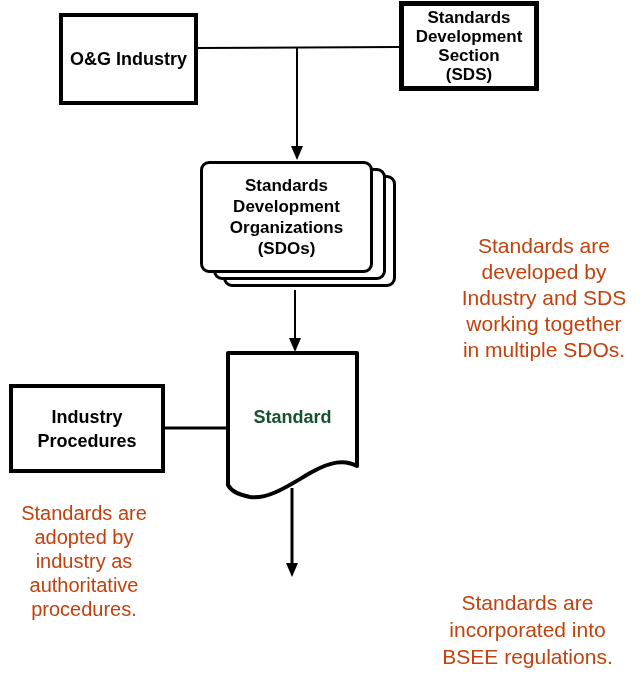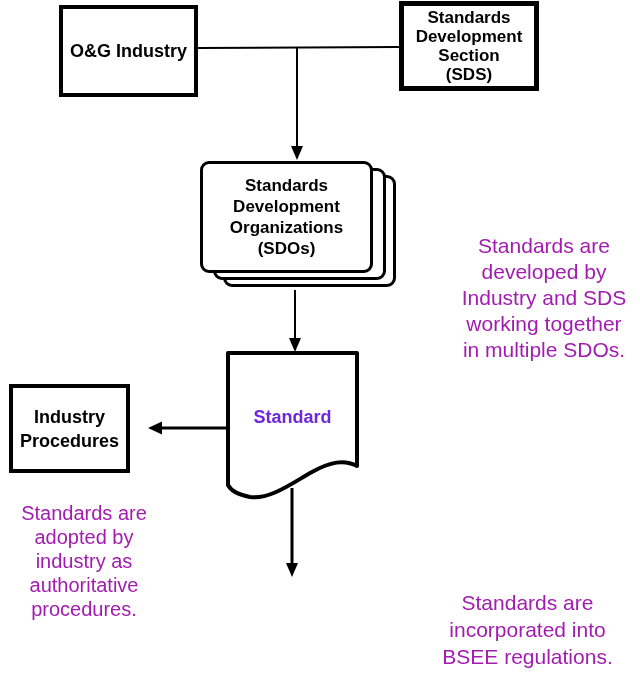--- a/index.html
+++ b/index.html
@@ -27,21 +27,21 @@
     border: 4px solid #000000;
     display: flex;
     align-items: center;
     justify-content: center;
     text-align: center;
     font-weight: bold;
     color: #000000;
     white-space: pre-line;
   }
   .node-og {
-    left: 59px; top: 5px; width: 139px; height: 92px;
+    left: 59px; top: 13px; width: 139px; height: 92px;
     font-size: 18px;
   }
   .node-sds {
     left: 399px; top: 1px; width: 140px; height: 90px;
     border-width: 5px;
     font-size: 17px; line-height: 19px;
   }
   .sdo-layer {
     position: absolute;
     box-sizing: border-box;
@@ -55,42 +55,42 @@
   .sdo-front {
     left: 200px; top: 161px;
     display: flex; align-items: center; justify-content: center;
     text-align: center; font-weight: bold; color: #000000;
     font-size: 17px; line-height: 21px; white-space: pre-line;
   }
   .node-standard-label {
     position: absolute;
     left: 228px; top: 353px; width: 129px; height: 128px;
     display: flex; align-items: center; justify-content: center;
-    text-align: center; font-weight: bold; color: #6d28d9;
+    text-align: center; font-weight: bold; color: #14532d;
     font-size: 18px;
   }
   .node-industry-procedures {
-    left: 9px; top: 384px; width: 121px; height: 89px;
+    left: 9px; top: 384px; width: 156px; height: 89px;
     font-size: 18px; line-height: 24px;
   }
   .node-bsee {
     left: 212px; top: 578px; width: 162px; height: 113px;
     font-size: 18px; line-height: 23px;
   }
   .bsee-inner-line {
     position: absolute;
     top: 0; bottom: 0;
     width: 2px;
     background: #000000;
   }
   .bsee-inner-left  { left: 8px; }
   .bsee-inner-right { right: 12px; }
   .annotation {
     position: absolute;
-    color: #a21caf;
+    color: #c2410c;
     text-align: center;
     white-space: pre-line;
   }
   .annotation-developed {
     left: 448px; top: 233px; width: 192px;
     font-size: 21px; line-height: 26px;
   }
   .annotation-adopted {
     left: 4px; top: 501px; width: 160px;
     font-size: 20px; line-height: 24px;

